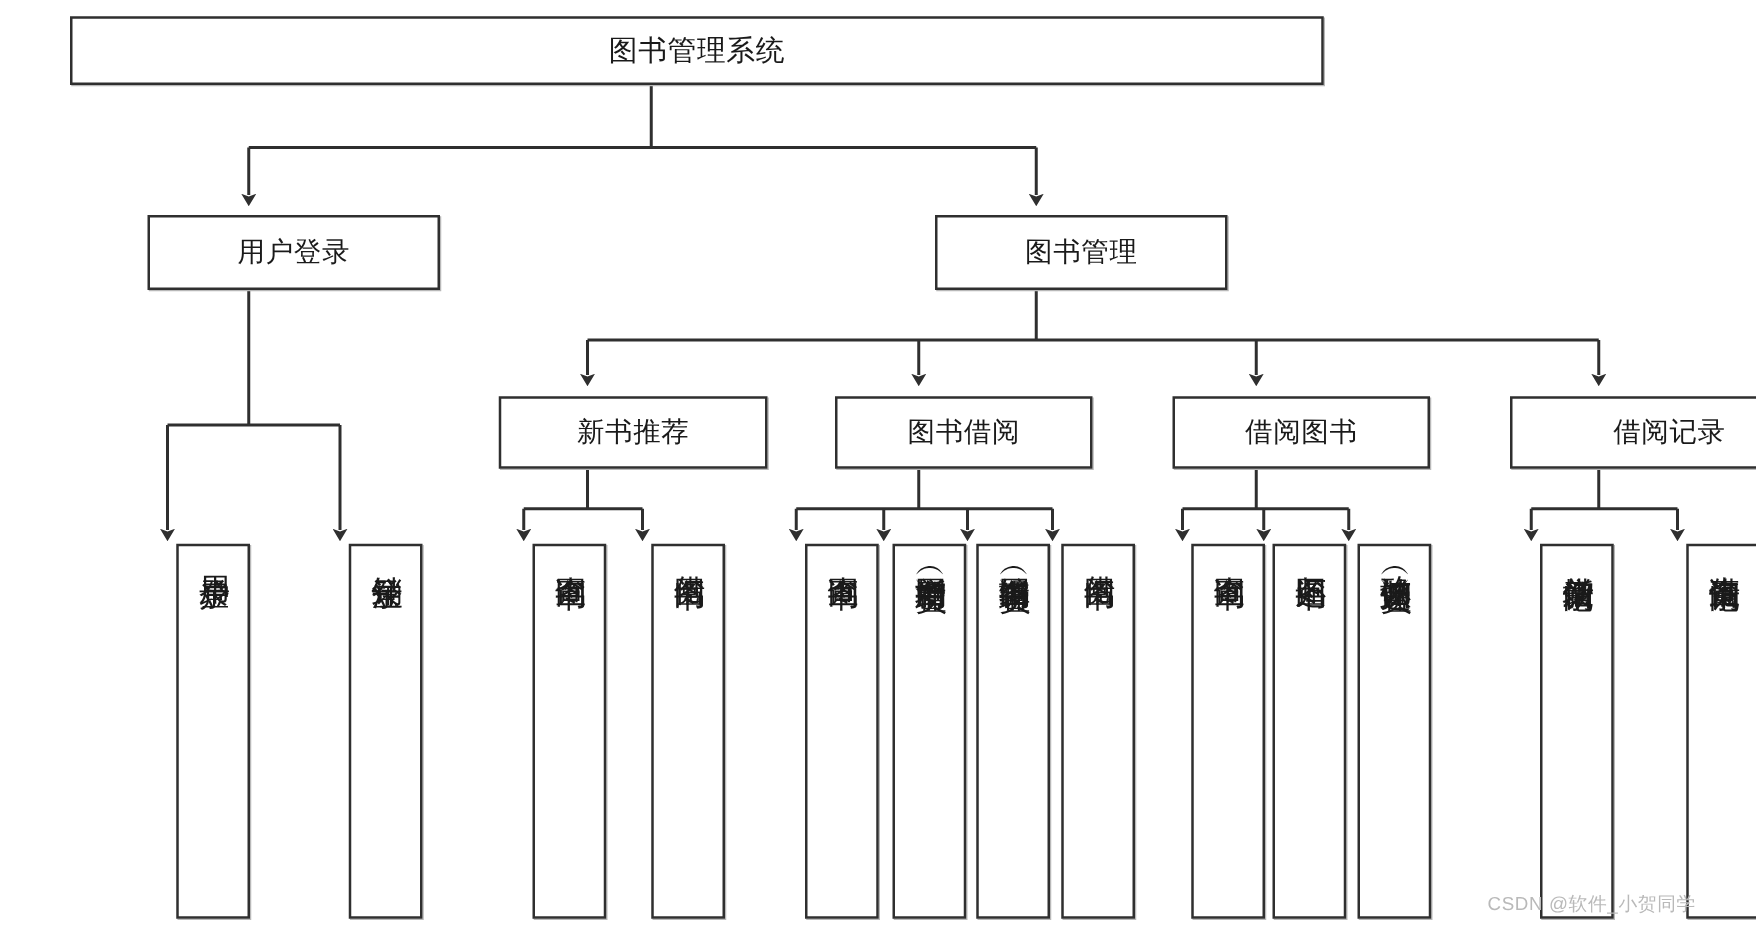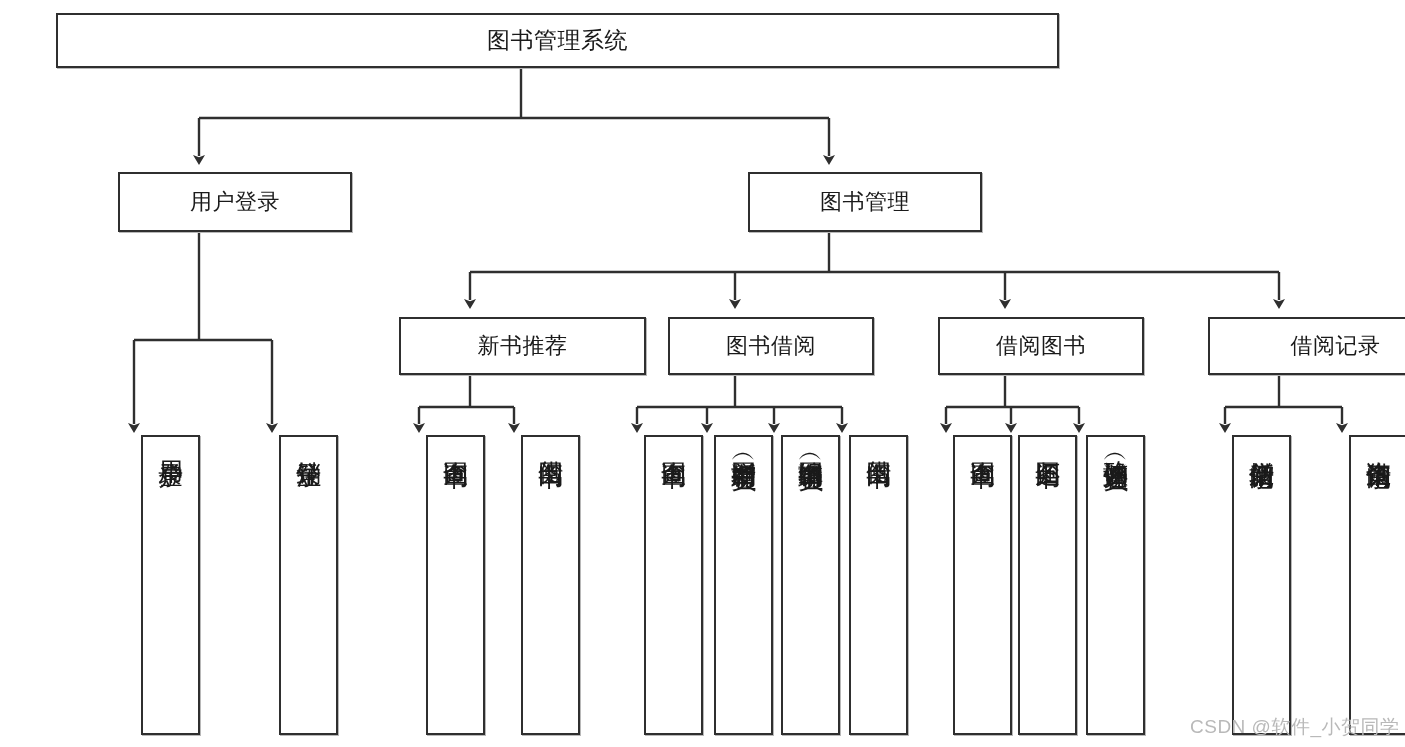--- a/index.html
+++ b/index.html
@@ -60,21 +60,21 @@
   .node.vert .label {
     writing-mode: vertical-rl;
     text-orientation: upright;
     font-size: 25px;
     line-height: 1.02;
     letter-spacing: 1px;
     white-space: nowrap;
   }
   .watermark {
     position: absolute;
-    font-size: 19px;
+    font-size: 15px;
     color: #b9b9b9;
     white-space: nowrap;
     letter-spacing: 0.5px;
   }
 </style>
 </head>
 <body>
 
 <div id="canvas">
 
@@ -134,21 +134,21 @@
     <span class="label">图书管理系统</span>
   </div>
 
   <div class="node horiz" style="left:82px; top:172px; width:234px; height:60px;">
     <span class="label">用户登录</span>
   </div>
   <div class="node horiz" style="left:712px; top:172px; width:234px; height:60px;">
     <span class="label">图书管理</span>
   </div>
 
-  <div class="node horiz" style="left:363px; top:317px; width:247px; height:58px;">
+  <div class="node horiz" style="left:363px; top:317px; width:215px; height:58px;">
     <span class="label">新书推荐</span>
   </div>
   <div class="node horiz" style="left:632px; top:317px; width:206px; height:58px;">
     <span class="label">图书借阅</span>
   </div>
   <div class="node horiz" style="left:902px; top:317px; width:206px; height:58px;">
     <span class="label">借阅图书</span>
   </div>
   <div class="node horiz" style="left:1172px; top:317px; width:255px; height:58px;">
     <span class="label">借阅记录</span>

